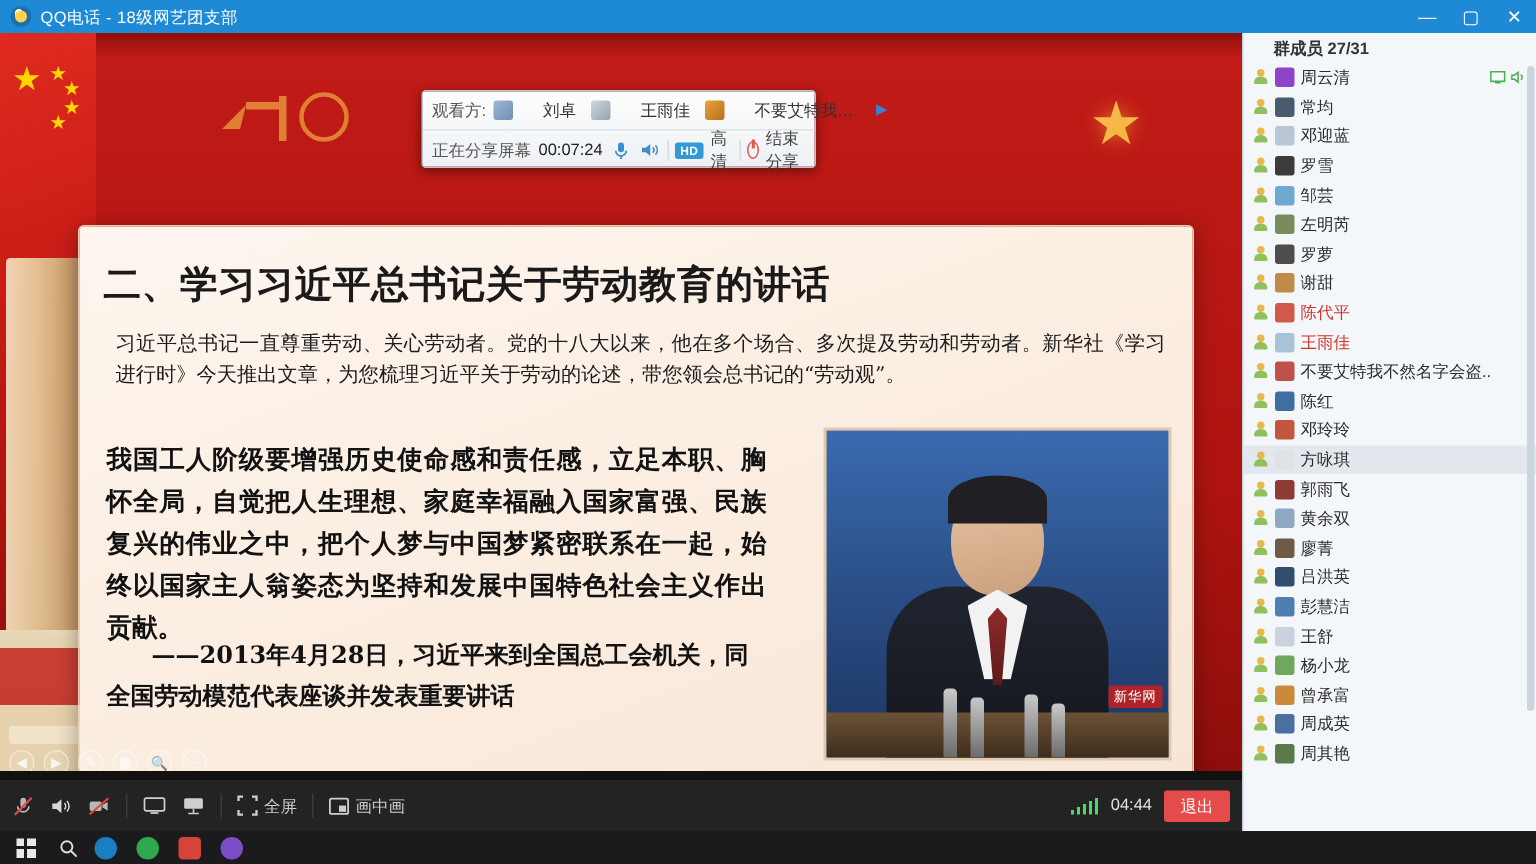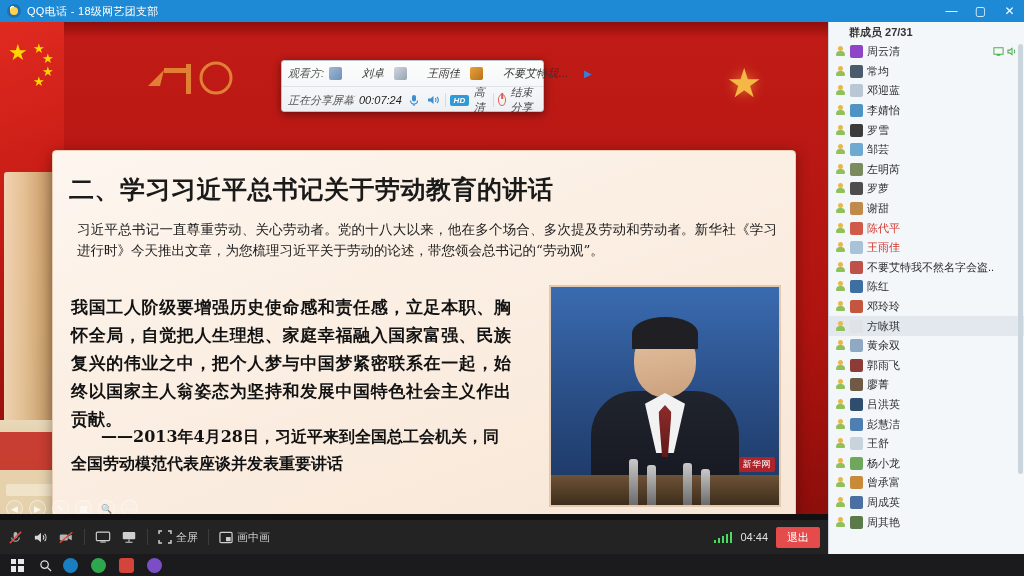--- a/index.html
+++ b/index.html
@@ -178,21 +178,21 @@
     border: 1px solid rgba(255,255,255,.45); color: rgba(255,255,255,.8);
     font-size: 9px; display: flex; align-items: center; justify-content: center;
     background: rgba(255,255,255,.10);
   }
 
   
   .sharebar {
     position: absolute; left: 281px; top: 38px; width: 263px; height: 52px;
     background: linear-gradient(180deg,#fdfdfd,#eef1f4);
     border: 1px solid #b9c3cc; border-radius: 3px;
-    box-shadow: 0 2px 8px rgba(0,0,0,.45); font-size: 11px; color: #333; font-style: italic;
+    box-shadow: 0 2px 8px rgba(0,0,0,.45); font-size: 11px; color: #333;
   }
   .sb-row {
     display: flex; align-items: center; height: 26px; padding: 0 6px; gap: 5px;
   }
   .sb-row.top { border-bottom: 1px solid #dde3e9; }
   .sb-label { color: #555; white-space: nowrap; }
   .viewer { display: flex; align-items: center; gap: 20px; white-space: nowrap; }
   .viewer .av {
     width: 13px; height: 13px; border-radius: 2px; flex: none;
     background: linear-gradient(135deg,#9fb8d4,#6e8fb8);
@@ -493,25 +493,20 @@
           <span class="mem-av" style="background: rgb(74, 91, 110);"></span>
           <span class="mem-name">常均</span>
         </div>
         <div class="mem-row">
           <span class="mini-user"></span>
           <span class="mem-av" style="background: rgb(185, 198, 212);"></span>
           <span class="mem-name">邓迎蓝</span>
         </div>
         <div class="mem-row">
           <span class="mini-user"></span>
-          <span class="mem-av" style="background: rgb(79, 147, 196);"></span>
-          <span class="mem-name">李婧怡</span>
-        </div>
-        <div class="mem-row">
-          <span class="mini-user"></span>
           <span class="mem-av" style="background: rgb(59, 59, 59);"></span>
           <span class="mem-name">罗雪</span>
         </div>
         <div class="mem-row">
           <span class="mini-user"></span>
           <span class="mem-av" style="background: rgb(111, 168, 208);"></span>
           <span class="mem-name">邹芸</span>
         </div>
         <div class="mem-row">
           <span class="mini-user"></span>
@@ -553,27 +548,27 @@
           <span class="mem-av" style="background: rgb(196, 85, 63);"></span>
           <span class="mem-name">邓玲玲</span>
         </div>
         <div class="mem-row hl">
           <span class="mini-user"></span>
           <span class="mem-av" style="background: rgb(223, 227, 232);"></span>
           <span class="mem-name">方咏琪</span>
         </div>
         <div class="mem-row">
           <span class="mini-user"></span>
+          <span class="mem-av" style="background: rgb(140, 59, 53);"></span>
+          <span class="mem-name">郭雨飞</span>
+        </div>
+        <div class="mem-row">
+          <span class="mini-user"></span>
           <span class="mem-av" style="background: rgb(143, 169, 194);"></span>
           <span class="mem-name">黄余双</span>
-        </div>
-        <div class="mem-row">
-          <span class="mini-user"></span>
-          <span class="mem-av" style="background: rgb(140, 59, 53);"></span>
-          <span class="mem-name">郭雨飞</span>
         </div>
         <div class="mem-row">
           <span class="mini-user"></span>
           <span class="mem-av" style="background: rgb(111, 91, 69);"></span>
           <span class="mem-name">廖菁</span>
         </div>
         <div class="mem-row">
           <span class="mini-user"></span>
           <span class="mem-av" style="background: rgb(47, 78, 110);"></span>
           <span class="mem-name">吕洪英</span>

